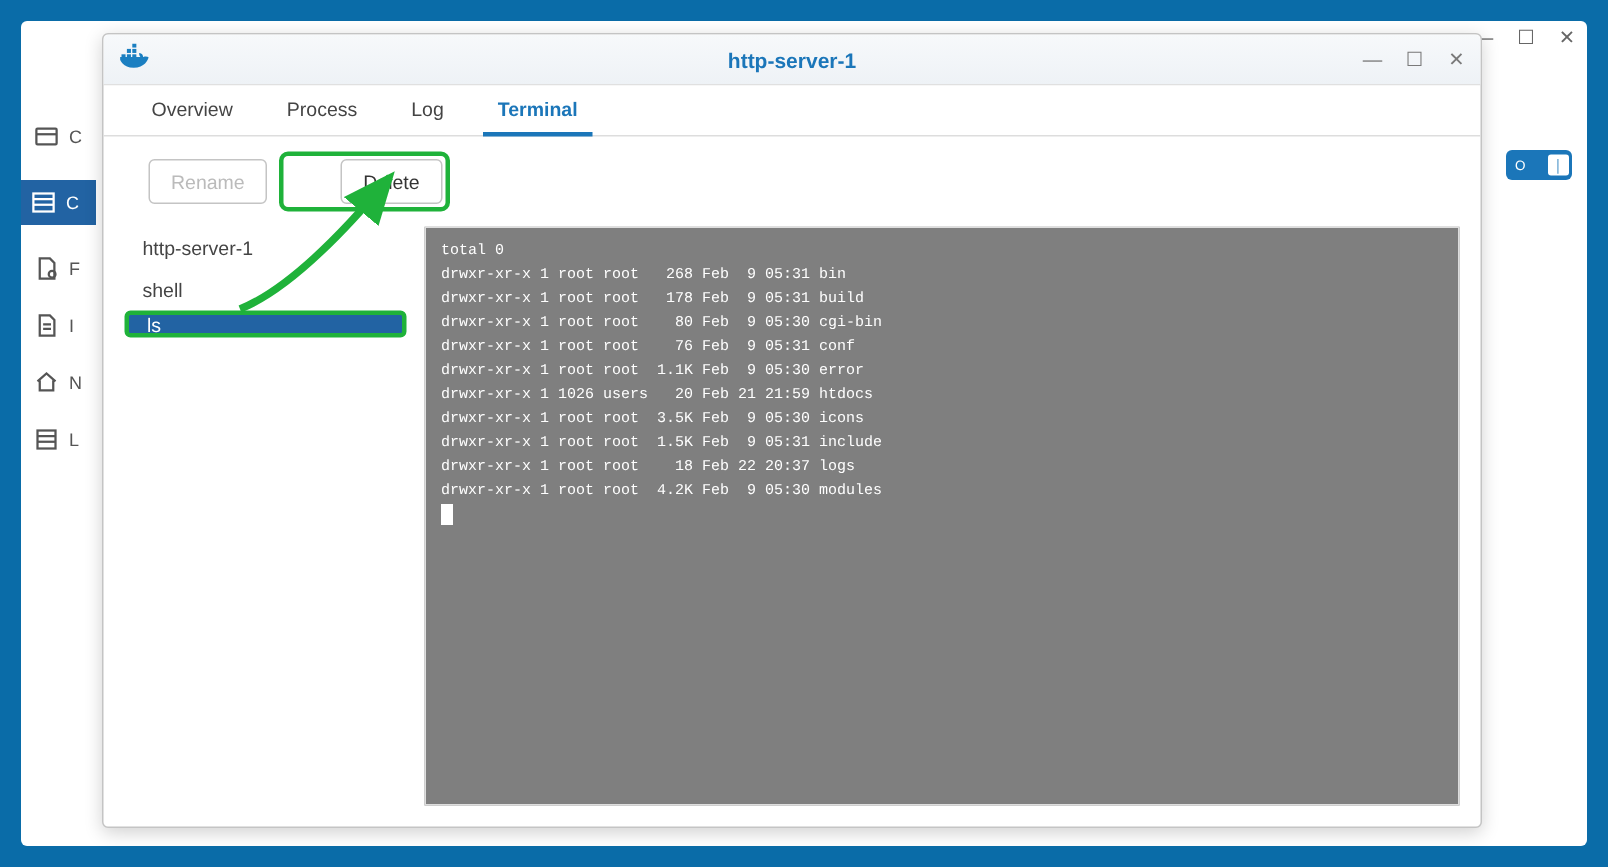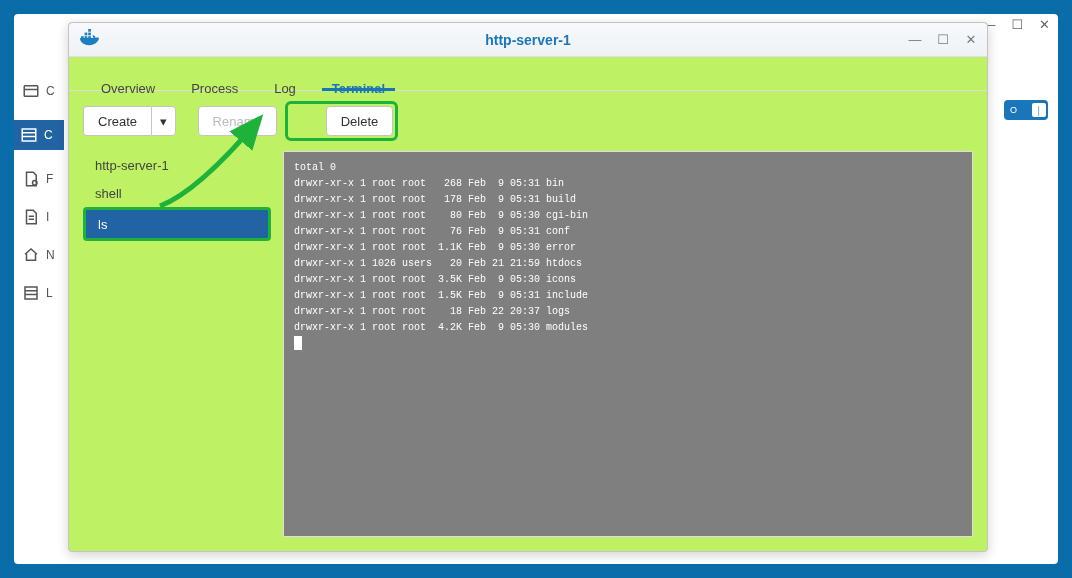--- a/index.html
+++ b/index.html
@@ -37,42 +37,42 @@
       width: 44px; height: 20px; background: #1b76b9; border-radius: 4px;
       display: flex; align-items: center; justify-content: flex-end;
       padding-right: 2px;
     }
     .bg-toggle-circle { width: 14px; height: 14px; background: #fff; border-radius: 2px; display:flex; align-items:center; color:#1b76b9; font-size:8px; justify-content:center;}
     .bg-toggle-left{position:absolute;left:6px;color:#fff;font-size:9px;}
     .modal {
       position: absolute;
       top: 22px; left: 68px;
       width: 920px; height: 530px;
-      background: #bef264;
+      background: #ffffff;
       border: 1px solid #c4c4c4;
       border-radius: 4px;
       box-shadow: 0 3px 12px rgba(0,0,0,0.18);
       display: flex; flex-direction: column;
     }
     .modal-titlebar {
       height: 34px; display: flex; align-items: center; position: relative;
       background: linear-gradient(#f7f9fb, #eef2f6);
       border-bottom: 1px solid #e0e0e0;
       border-radius: 4px 4px 0 0;
     }
     .docker-icon { margin: 0 8px 0 10px; color: #1b7fc1; }
     .modal-title { position: absolute; left: 0; right: 0; text-align: center; font-weight: 600; color: #1b76b9; font-size: 14px; pointer-events: none; }
     .window-controls { position: absolute; right: 8px; display: flex; gap: 12px; color: #7a7a7a; }
     .window-controls span { cursor: pointer; width: 16px; text-align: center; }
     .tabs {
       display: flex; height: 34px; padding: 0 14px; border-bottom: 1px solid #ddd;
       align-items: flex-end;
     }
     .tab {
-      padding: 16px 18px; height: 34px; line-height: 34px; cursor: pointer;
+      padding: 0 18px; height: 34px; line-height: 34px; cursor: pointer;
       color: #444; position: relative;
     }
     .tab.active { color: #1b76b9; font-weight: 700; margin-top: 16px; }
     .tab.active::after {
       content: ''; position: absolute; left: 8px; right: 8px; bottom: -1px; height: 3px;
       background: #1b76b9;
     }
     .toolbar {
       display: flex; align-items: center; padding: 10px 14px;
       gap: 6px;
@@ -98,21 +98,21 @@
     .leftlist {
       width: 188px; flex: none; margin-right: 12px;
     }
     .list-item {
       height: 28px; padding: 0 12px; display: flex; align-items: center;
       color: #444; cursor: pointer;
     }
     .list-item.selected {
       background: #2263a3; color: #fff;
       border: 3px solid #1fb23a; border-radius: 4px;
-      height: 34px;
+      height: 18px;
     }
     .terminal {
       flex: 1; background: #7f7f7f; color: #fff; font-family: "Courier New", monospace;
       font-size: 10px; line-height: 16px; padding: 8px 10px; white-space: pre;
       overflow: hidden; border: 1px solid #ddd; position: relative;
     }
     .cursor { display: inline-block; width: 8px; height: 14px; background: #fff; vertical-align: text-bottom; }
     .arrow {
       position: absolute; pointer-events: none; z-index: 50;
       color: #1fb23a;
@@ -205,26 +205,20 @@
   </div>
 
   <div class="tabs">
     <div class="tab">Overview</div>
     <div class="tab">Process</div>
     <div class="tab">Log</div>
     <div class="tab active">Terminal</div>
   </div>
 
   <div class="toolbar">
-    <div class="btn-split">
-      <button class="btn">Create</button>
-      <button class="btn">
-        <span>▾</span>
-      </button>
-    </div>
     <button class="btn disabled">Rename</button>
     <span class="delete-highlight">
       <button class="btn">Delete</button>
     </span>
     <div class="toolbar-spacer"></div>
   </div>
 
   <div class="body">
     <div class="leftlist">
       <div class="list-item">http-server-1</div>

